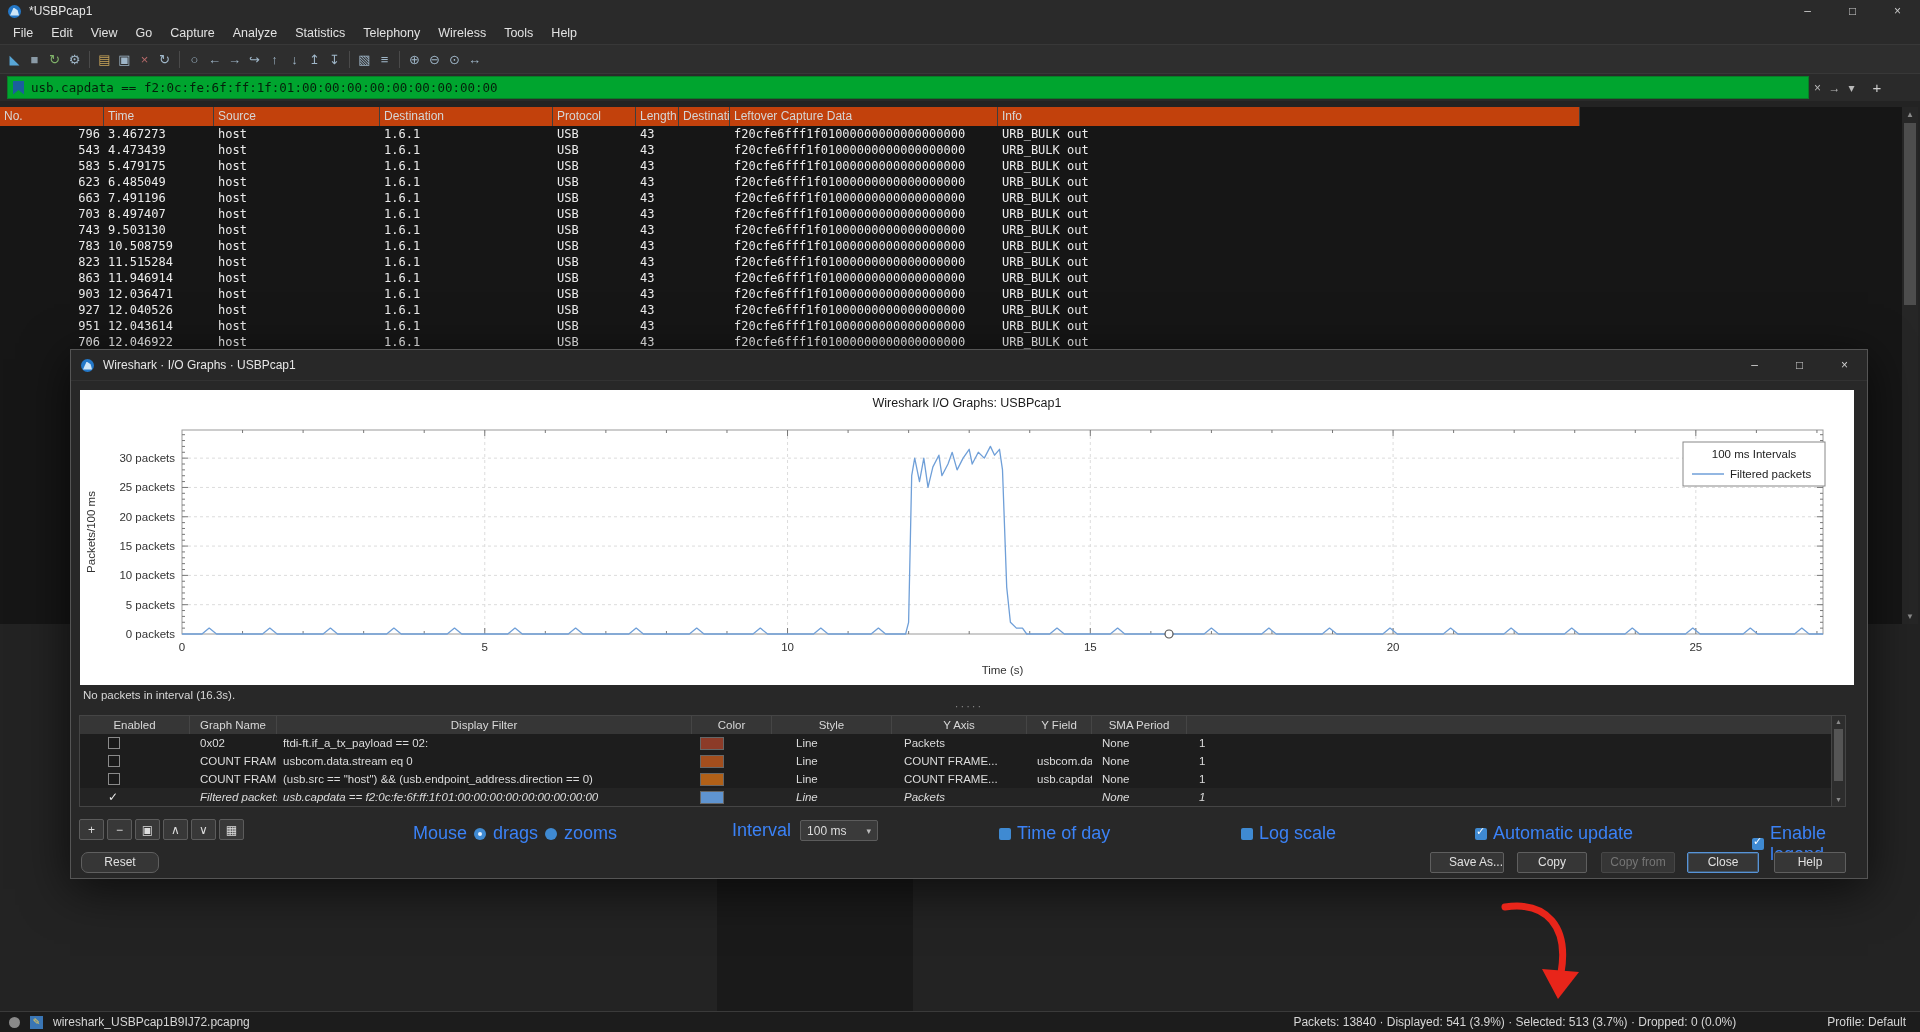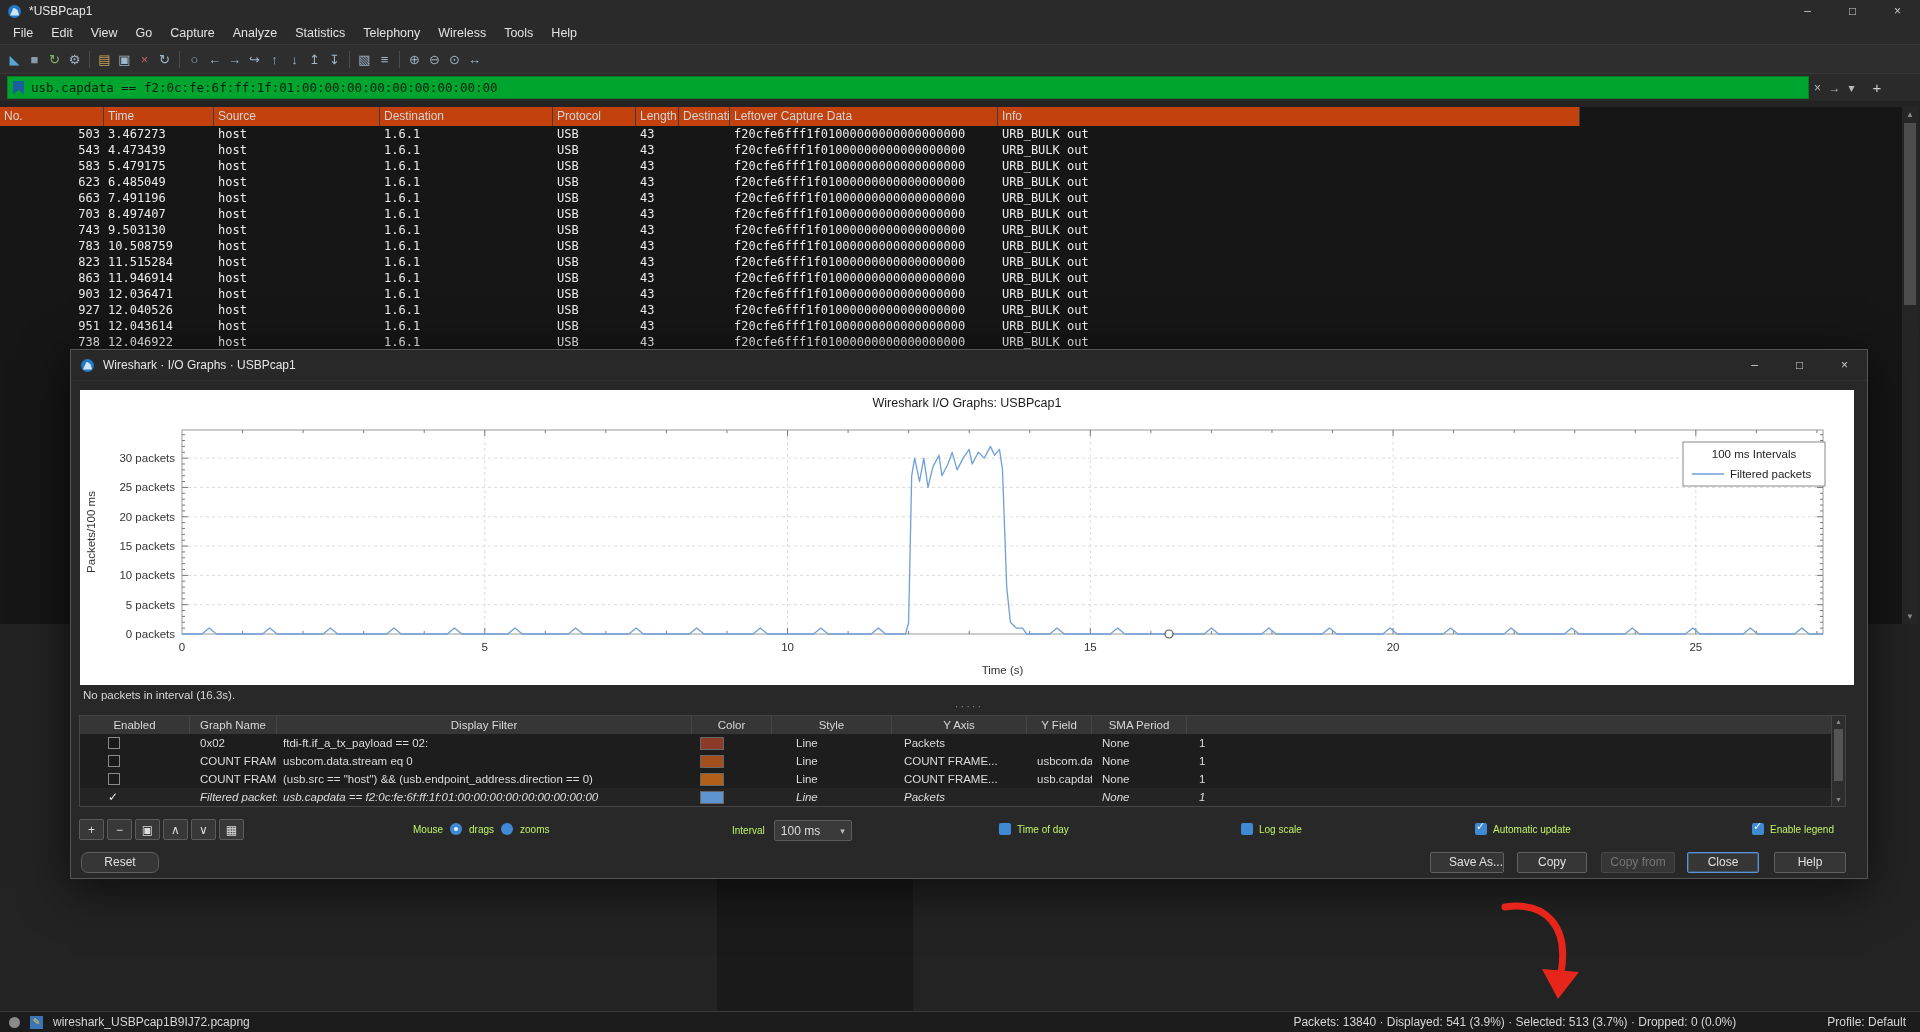--- a/index.html
+++ b/index.html
@@ -85,21 +85,21 @@
   .chk-mark{color:#eaeaea;font-size:12px;font-style:normal;}
   .swatch{display:inline-block;width:22px;height:11px;border:1px solid #666;margin:3px 0 0 8px;}
   .gt-scroll{position:absolute;right:0;top:0;width:13px;bottom:0;background:#2d2d2d;border-left:1px solid #454545;}
   .gt-scroll .sb-arrow{height:12px;line-height:12px;font-size:7px;}
   .gt-thumb{position:absolute;top:13px;left:2px;width:9px;height:52px;background:#555;}
 
   
   .small-btns{position:absolute;left:8px;top:469px;display:flex;gap:3px;}
   .sm-btn{width:25px;height:21px;background:#383838;border:1px solid #5c5c5c;border-radius:2px;color:#ddd;font-size:12px;
       display:flex;align-items:center;justify-content:center;box-sizing:border-box;}
-  .ctl-label{font-size:10px;color:#bef264;}
+  .ctl-label{font-size:18px;color:#3b82f6;}
   .mouse-group{position:absolute;left:342px;top:473px;display:flex;align-items:center;gap:7px;}
   .radio{width:12px;height:12px;border-radius:50%;background:#3f8ad2;position:relative;flex:0 0 auto;}
   .radio.selected::after{content:"";position:absolute;left:4px;top:4px;width:4px;height:4px;border-radius:50%;background:#eaf4ff;}
   .interval-group{position:absolute;left:661px;top:470px;display:flex;align-items:center;gap:9px;}
   .dropdown{width:78px;height:21px;background:#3a3a3a;border:1px solid #5c5c5c;border-radius:2px;color:#ddd;font-size:12px;
       display:flex;align-items:center;padding:0 6px;box-sizing:border-box;}
   .dropdown .caret{margin-left:auto;font-size:9px;color:#bbb;}
   .chk-group{position:absolute;top:473px;display:flex;align-items:center;gap:6px;}
   .checkbox{width:12px;height:12px;border-radius:2px;background:#3f8ad2;position:relative;flex:0 0 auto;}
   .checkbox.checked::after{content:"✓";position:absolute;left:1px;top:-3px;color:#fff;font-size:11px;}
@@ -202,21 +202,21 @@
     <span class="ph-cell">Source</span>
     <span class="ph-cell">Destination</span>
     <span class="ph-cell">Protocol</span>
     <span class="ph-cell">Length</span>
     <span class="ph-cell">Destination</span>
     <span class="ph-cell">Leftover Capture Data</span>
     <span class="ph-cell">Info</span>
   </div>
 <div class="packet-rows">
     <div class="p-row">
-      <span class="p-cell num">503</span>
+      <span class="p-cell num">796</span>
       <span class="p-cell">3.467273</span>
       <span class="p-cell">host</span>
       <span class="p-cell">1.6.1</span>
       <span class="p-cell">USB</span>
       <span class="p-cell">43</span>
       <span class="p-cell"></span>
       <span class="p-cell">f20cfe6fff1f01000000000000000000</span>
       <span class="p-cell">URB_BULK out</span>
     </div>
     <div class="p-row">
@@ -345,21 +345,21 @@
       <span class="p-cell">12.043614</span>
       <span class="p-cell">host</span>
       <span class="p-cell">1.6.1</span>
       <span class="p-cell">USB</span>
       <span class="p-cell">43</span>
       <span class="p-cell"></span>
       <span class="p-cell">f20cfe6fff1f01000000000000000000</span>
       <span class="p-cell">URB_BULK out</span>
     </div>
     <div class="p-row">
-      <span class="p-cell num">738</span>
+      <span class="p-cell num">706</span>
       <span class="p-cell">12.046922</span>
       <span class="p-cell">host</span>
       <span class="p-cell">1.6.1</span>
       <span class="p-cell">USB</span>
       <span class="p-cell">43</span>
       <span class="p-cell"></span>
       <span class="p-cell">f20cfe6fff1f01000000000000000000</span>
       <span class="p-cell">URB_BULK out</span>
     </div>
   </div>

